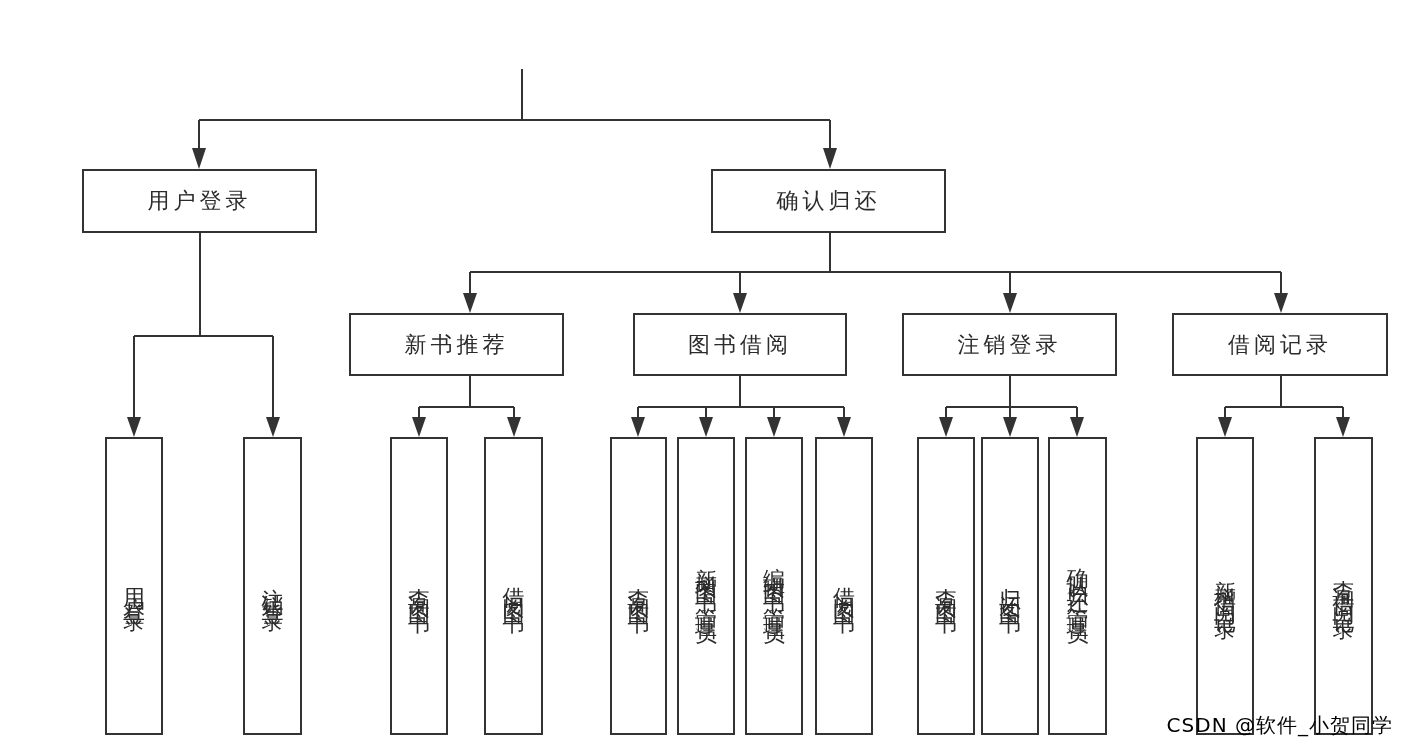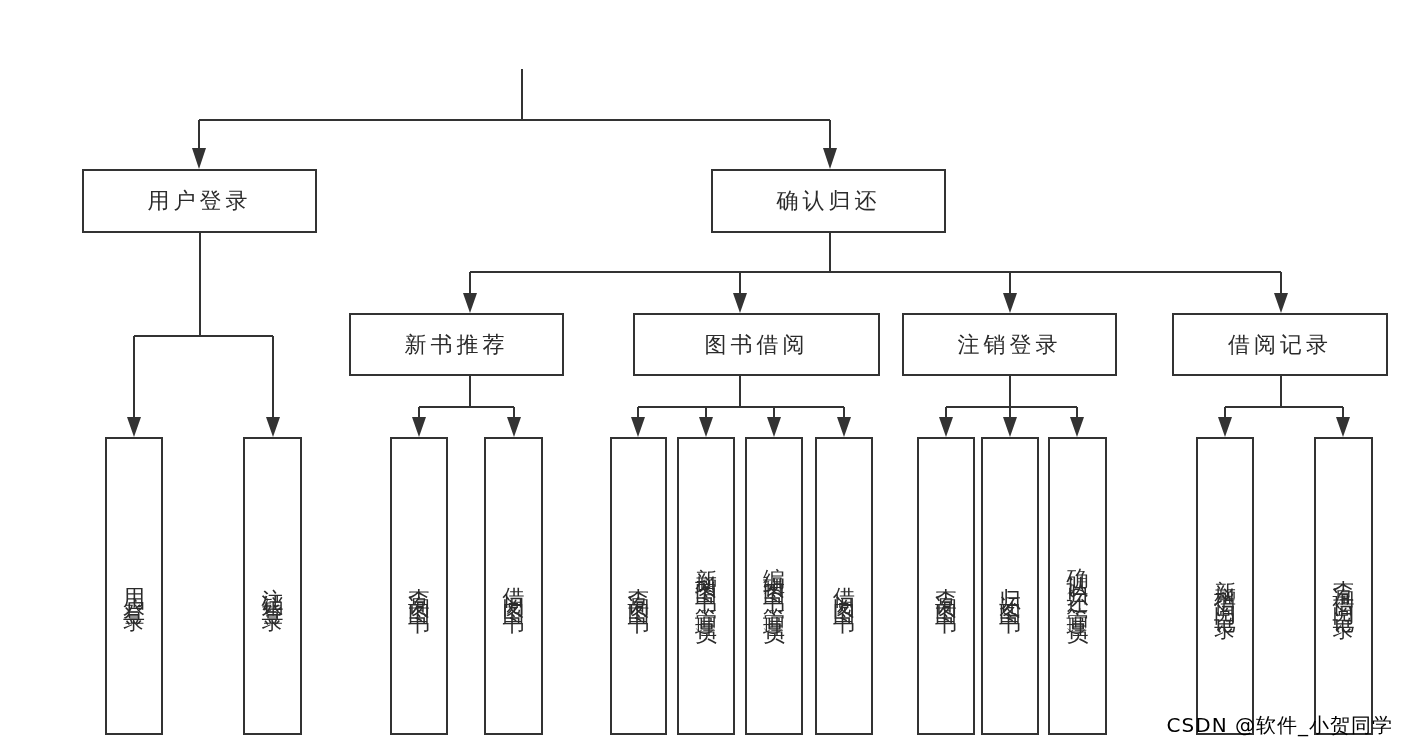--- a/index.html
+++ b/index.html
@@ -95,21 +95,21 @@
   <div class="node" style="left:82px;top:169px;width:235px;height:64px;">
     <span class="hlabel">用户登录</span>
   </div>
   <div class="node" style="left:711px;top:169px;width:235px;height:64px;">
     <span class="hlabel">确认归还</span>
   </div>
 
   <div class="node" style="left:349px;top:313px;width:215px;height:63px;">
     <span class="hlabel">新书推荐</span>
   </div>
-  <div class="node" style="left:633px;top:313px;width:247px;height:63px;">
+  <div class="node" style="left:633px;top:313px;width:214px;height:63px;">
     <span class="hlabel">图书借阅</span>
   </div>
   <div class="node" style="left:902px;top:313px;width:215px;height:63px;">
     <span class="hlabel">注销登录</span>
   </div>
   <div class="node" style="left:1172px;top:313px;width:216px;height:63px;">
     <span class="hlabel">借阅记录</span>
   </div>
 
   <div class="node" style="left:105px;top:437px;width:58px;height:298px;">

